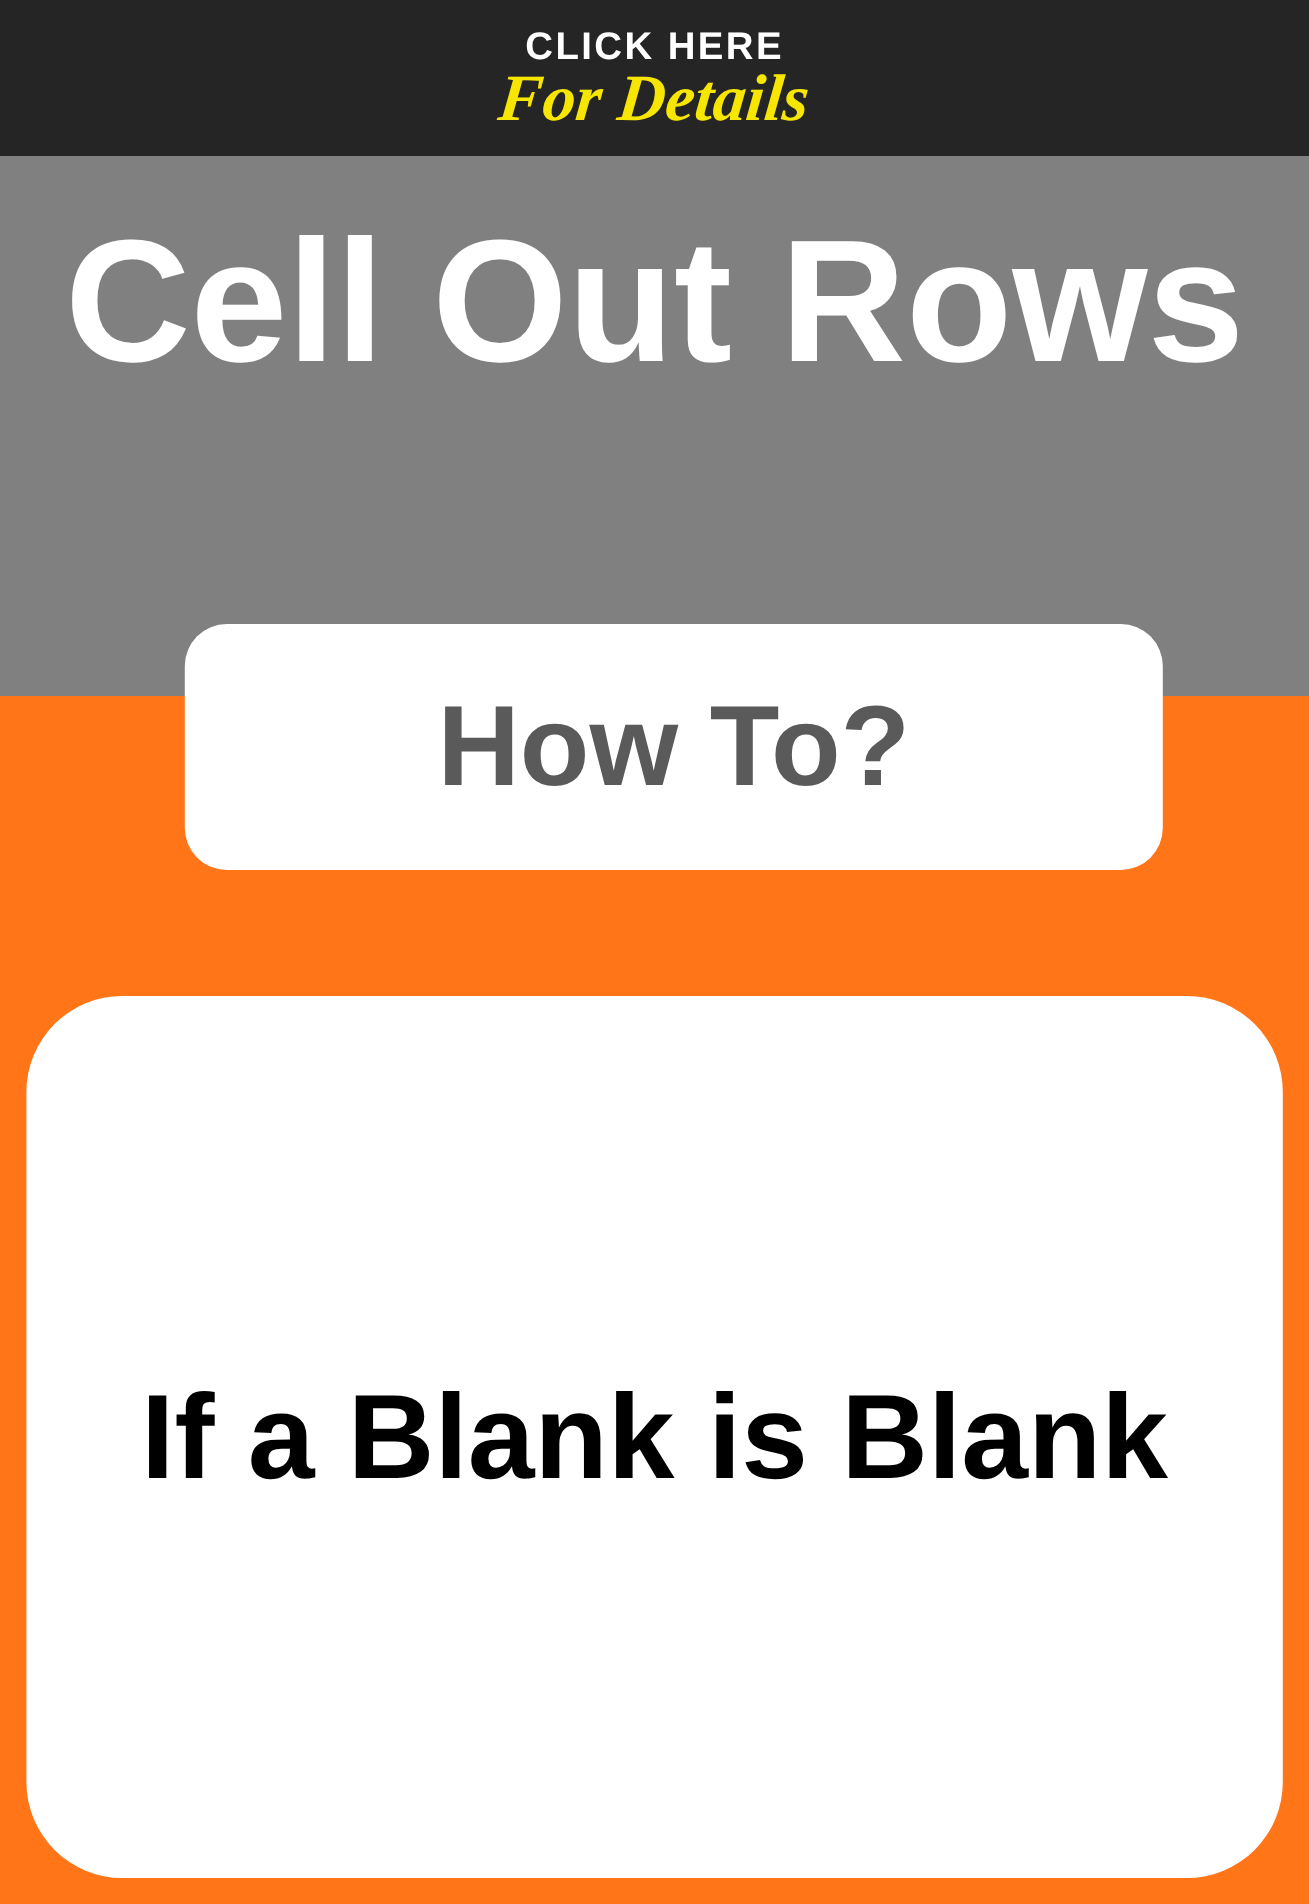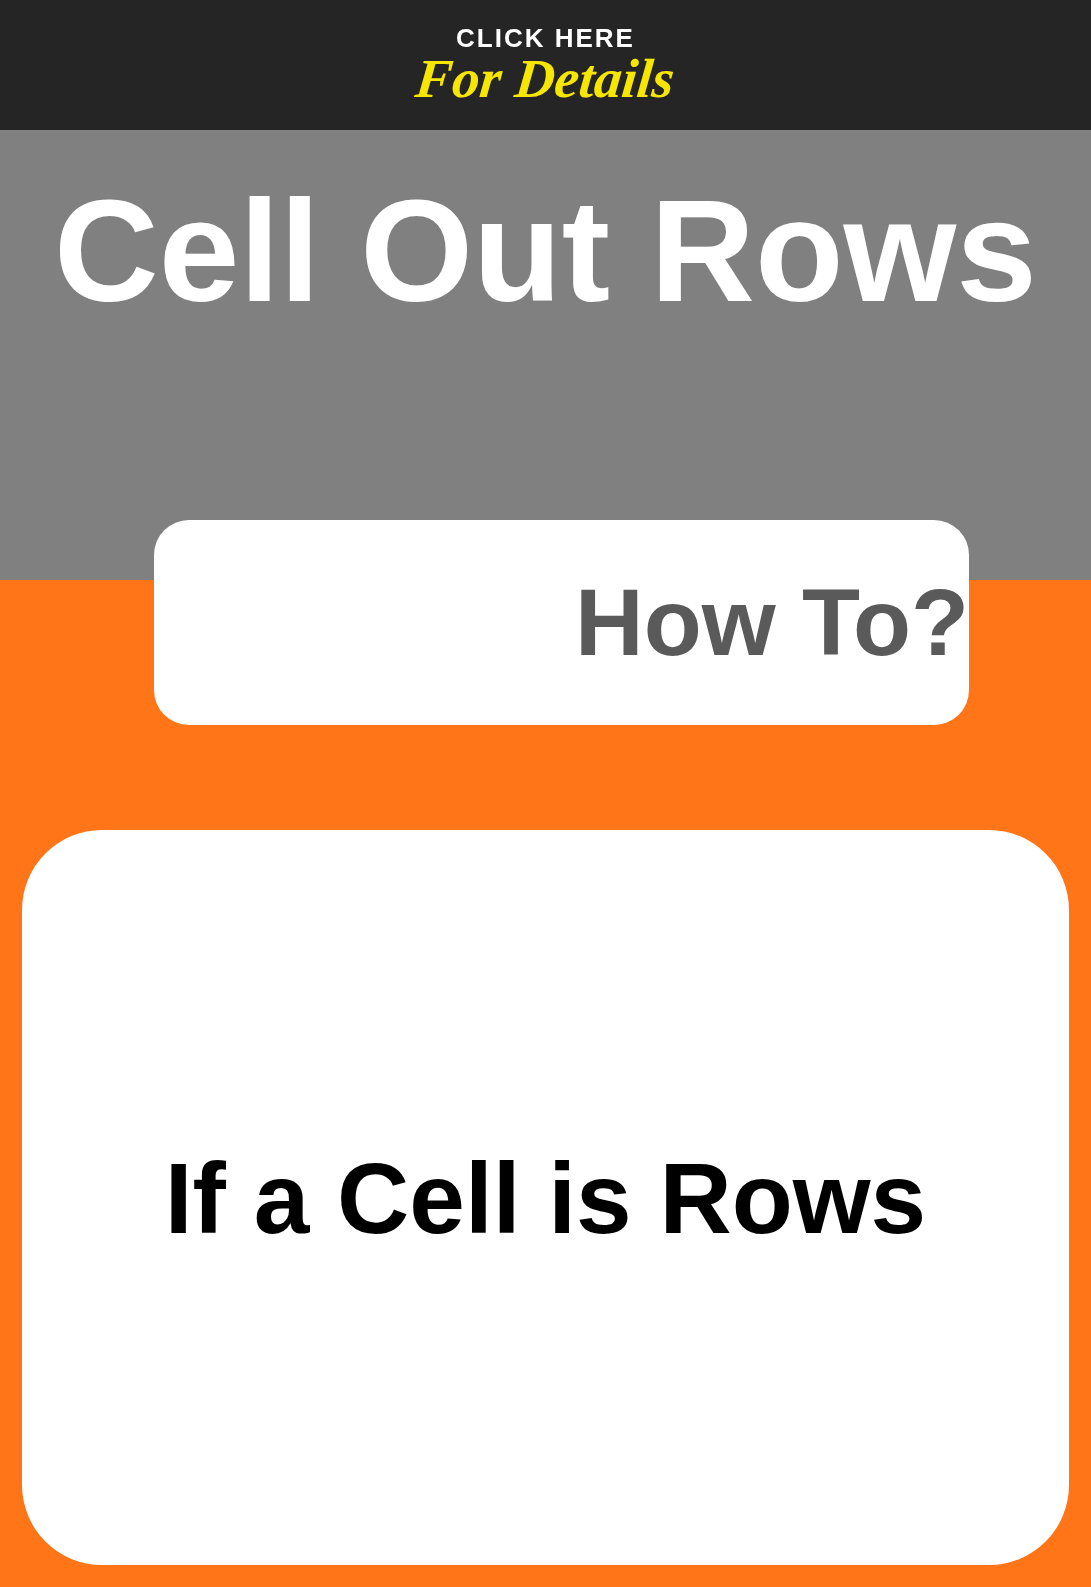--- a/index.html
+++ b/index.html
@@ -11,21 +11,21 @@
     height: 130px;
     background: #252525;
     display: flex;
     flex-direction: column;
     align-items: center;
     justify-content: center;
     line-height: 1;
   }
   .banner-top {
     color: #ffffff;
-    font-size: 26px;
+    font-size: 32px;
     font-weight: 900;
     letter-spacing: 2px;
     font-family: Arial, sans-serif;
   }
   .banner-bottom {
     color: #f7e600;
     font-size: 55px;
     font-weight: 900;
     font-style: italic;
     font-family: Georgia, 'Times New Roman', serif;
@@ -61,21 +61,21 @@
   }
   .howto-card {
     position: absolute;
     top: -60px;
     width: 815px;
     height: 205px;
     background: #ffffff;
     border-radius: 35px;
     display: flex;
     align-items: center;
-    justify-content: flex-end;
+    justify-content: center;
     margin-left: 32px;
   }
   .howto-text {
     color: #5a5a5a;
     font-size: 95px;
     font-weight: 700;
     font-family: Arial, Helvetica, sans-serif;
   }
 
   .bottom-area {
@@ -119,15 +119,15 @@
 </div>
 
 <div class="howto-wrap">
   <div class="howto-card">
     <div class="howto-text">How To?</div>
   </div>
 </div>
 
 <div class="bottom-area">
   <div class="big-card">
-    <div class="big-card-text">If a Cell is Rows</div>
+    <div class="big-card-text">If a Blank is Blank</div>
   </div>
 </div>
 
 </body></html>

